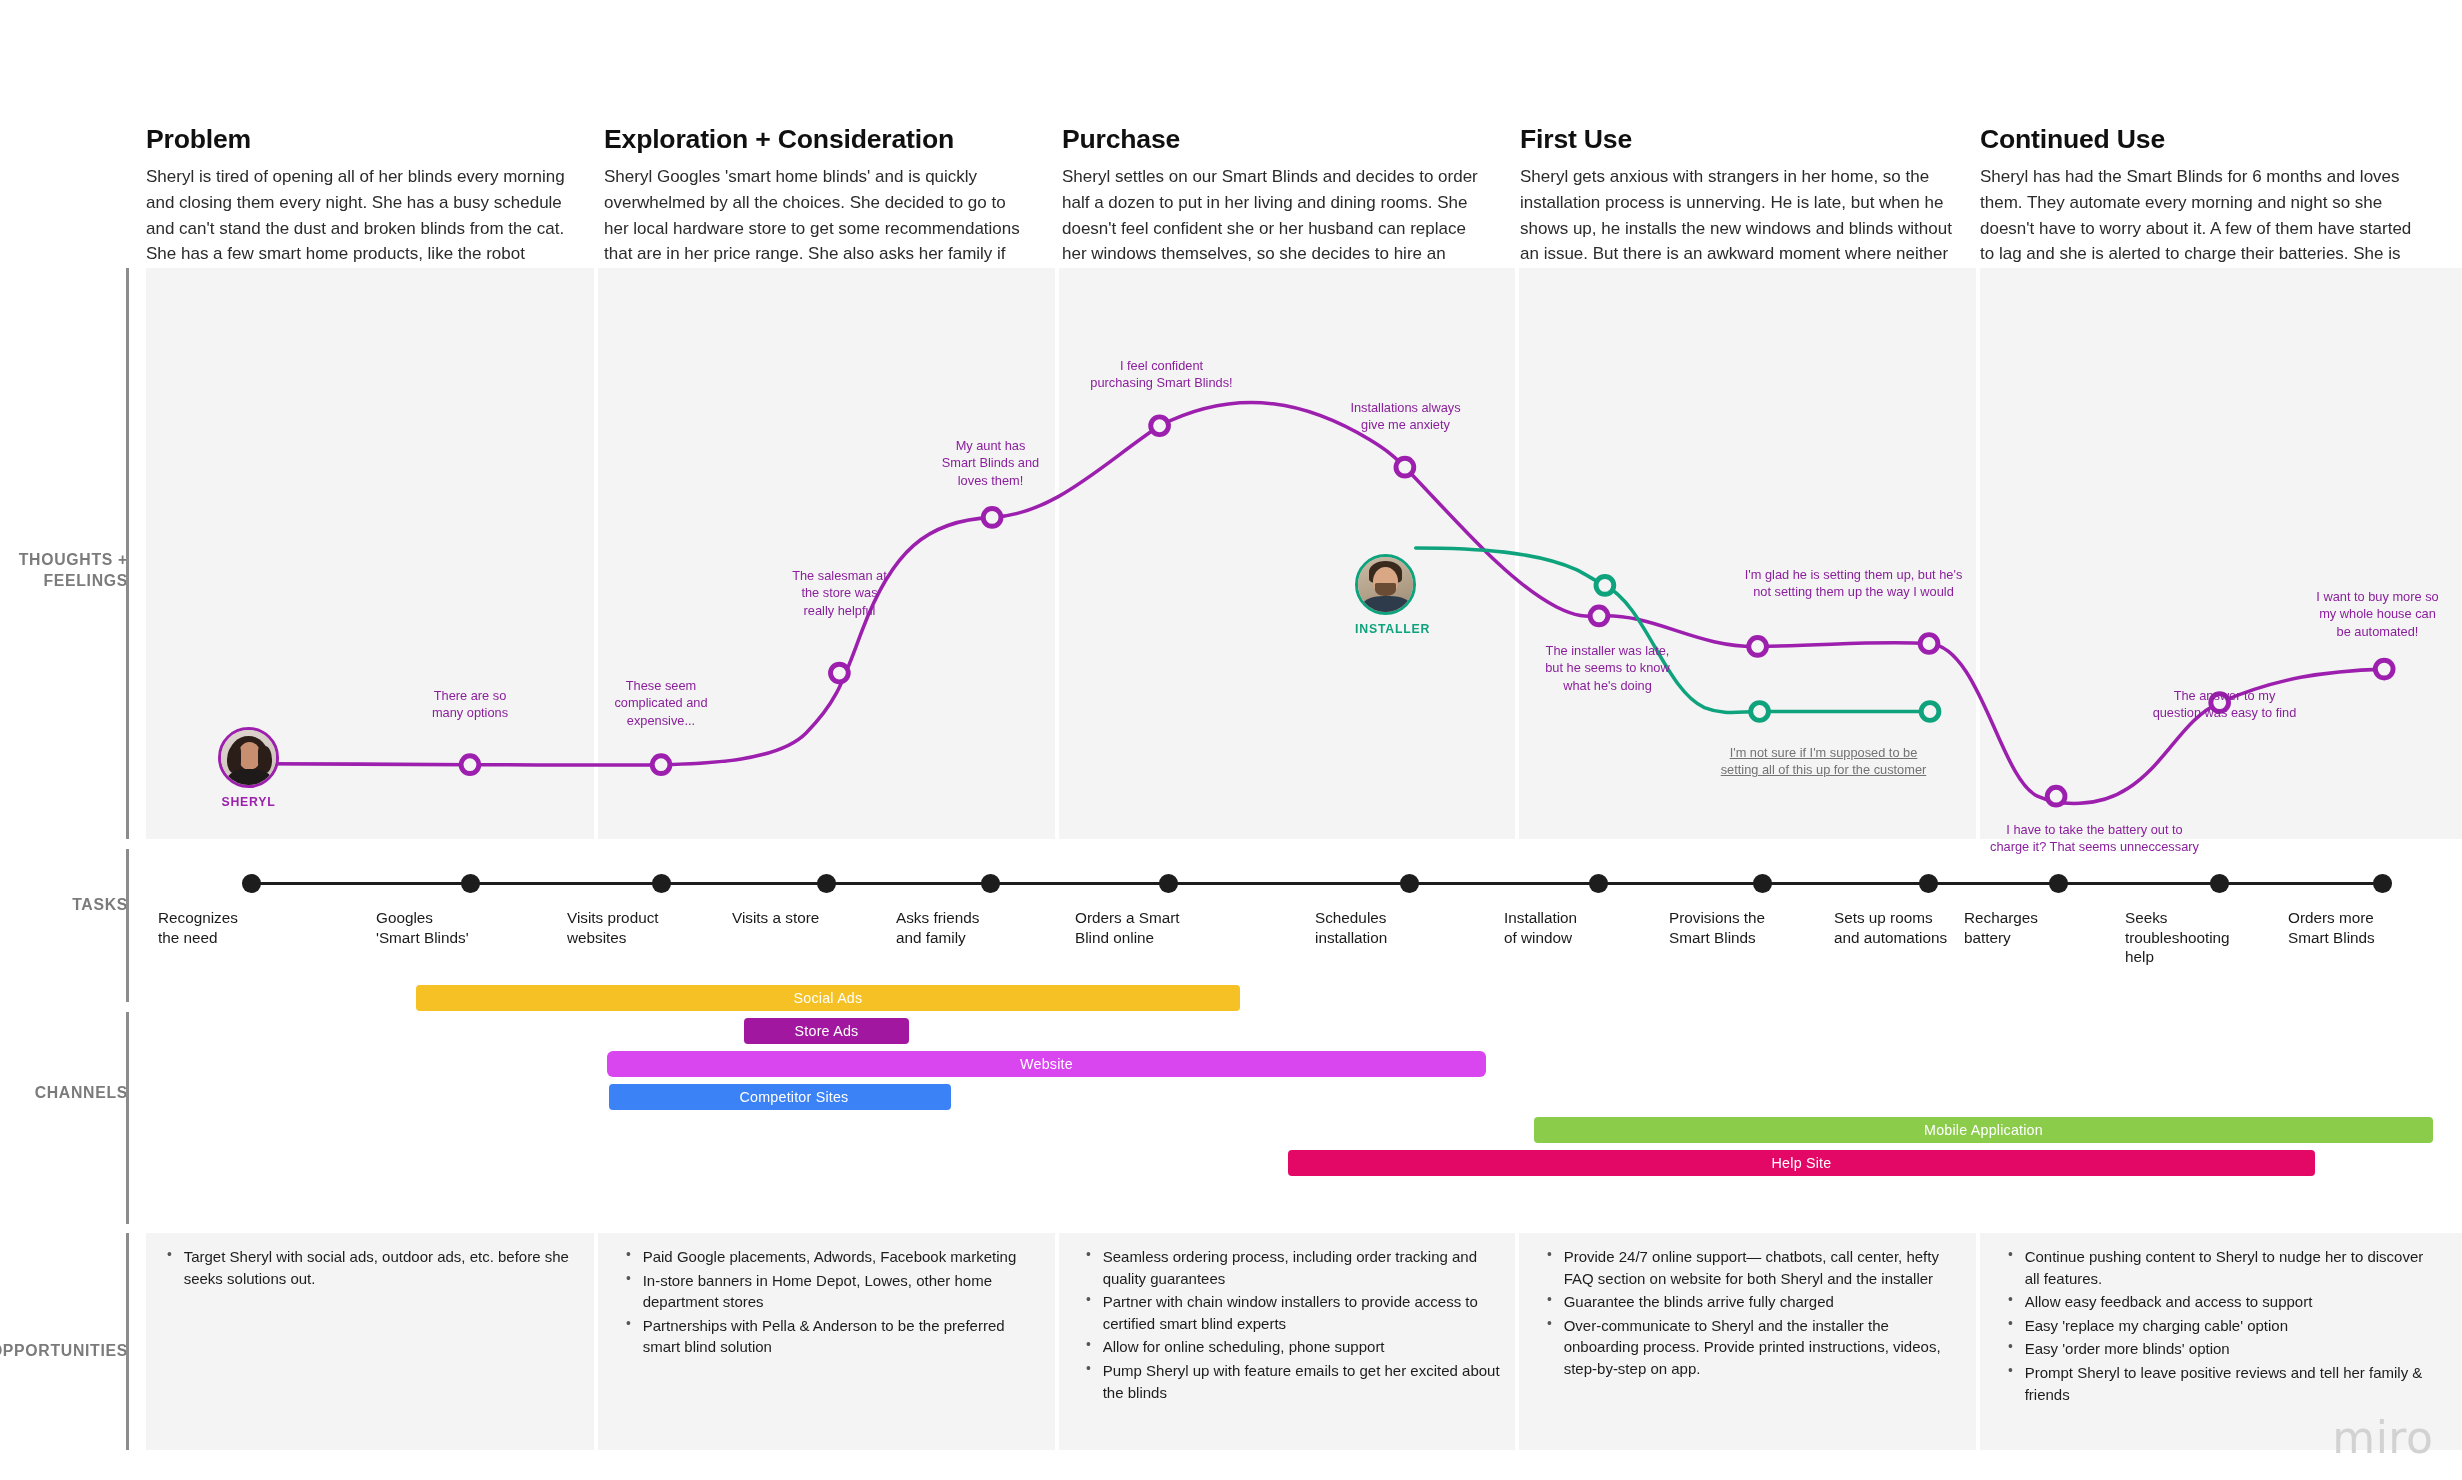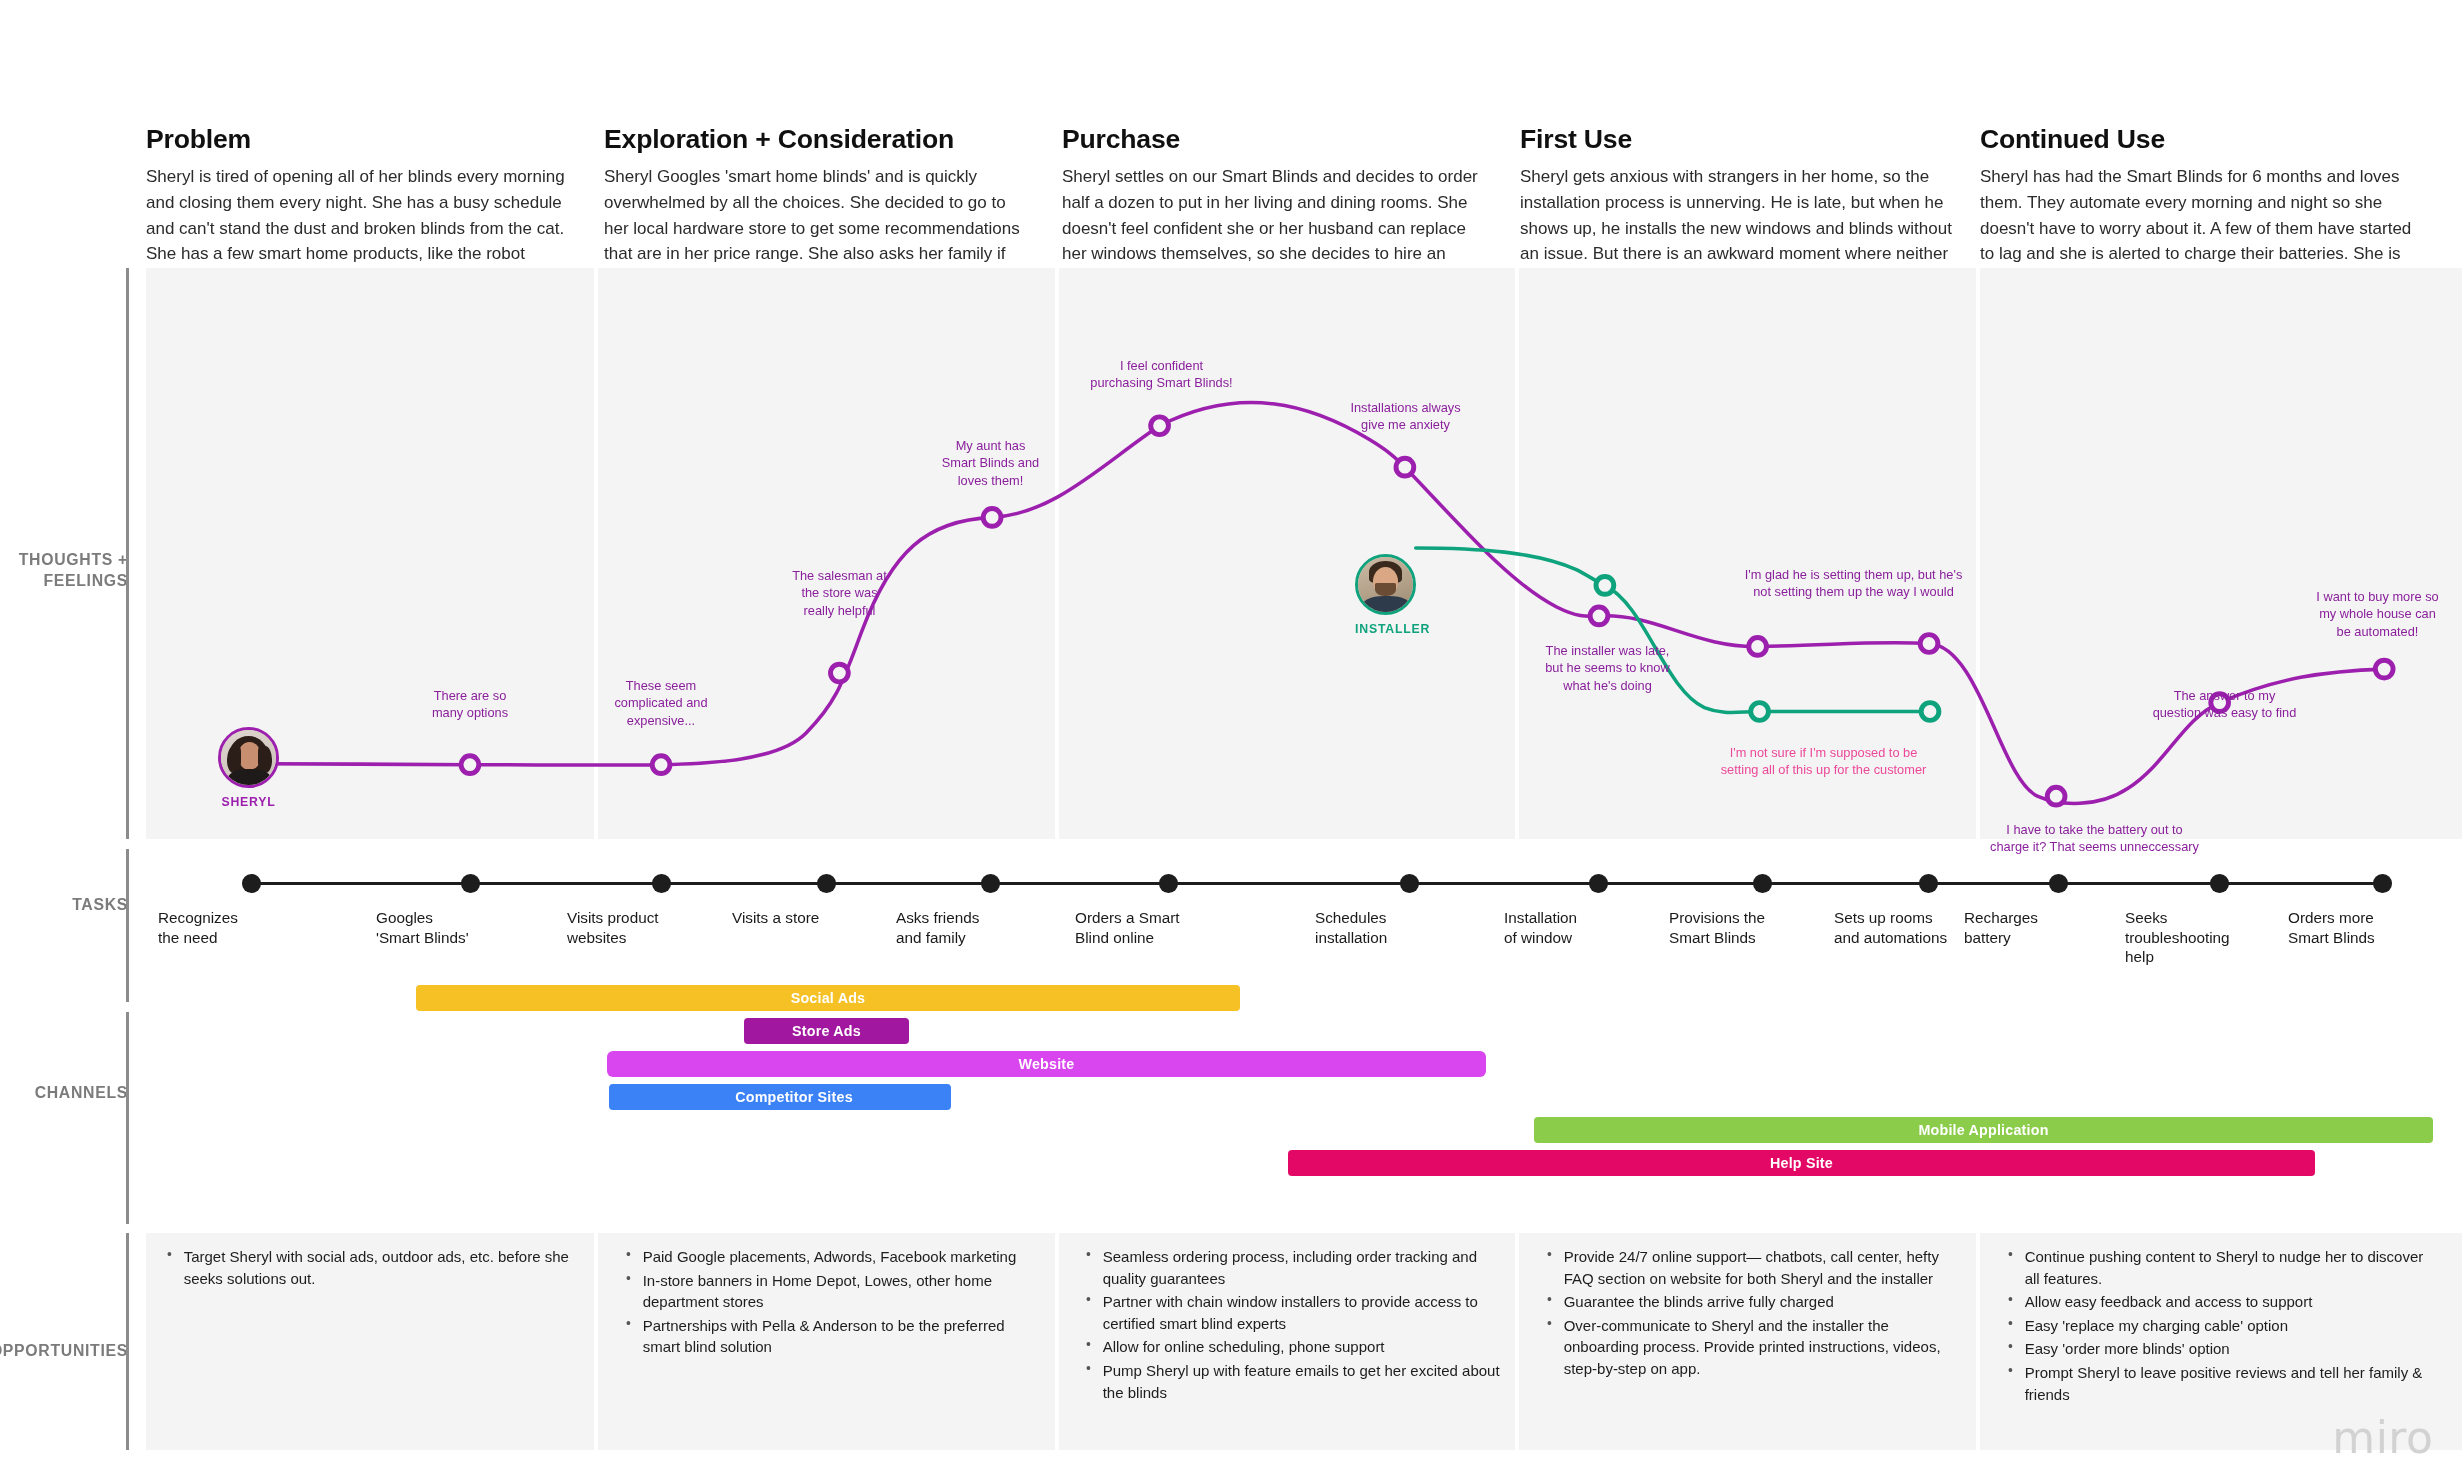--- a/index.html
+++ b/index.html
@@ -52,21 +52,21 @@
   
   .chart-svg { position:absolute; left:0; top:0; }
   .note {
     position:absolute;
     font-size:12.8px;
     line-height:1.35;
     text-align:center;
     white-space:pre-line;
   }
   .note.purple { color:#8a1f9c; }
-  .note.teal   { color:#ec4899; }
+  .note.teal   { color:#737373;text-decoration:underline; }
 
   .avatar-wrap { position:absolute; text-align:center; }
   .avatar {
     width:61px; height:61px; border-radius:50%;
     border:3.9px solid #9c1fae;
     overflow:hidden; position:relative;
     background:#d9d2cc;
   }
   .avatar.teal-ring { border-color:#0fa37d; }
   .avatar-name {
@@ -93,21 +93,21 @@
   .task-label {
     position:absolute; text-align:left;
     font-size:15.3px; line-height:1.28; color:#1a1a1a;
     white-space:pre-line;
   }
 
   
   .chan-bar {
     position:absolute; height:25.6px; border-radius:3.9px;
     display:flex; align-items:center; justify-content:center;
-    color:#ffffff; font-size:14.3px; font-weight:bold;
+    color:#ffffff; font-size:14.3px; font-weight:normal;
     letter-spacing:0.2px;
   }
 
   
   .opps { position:absolute; }
   .opps ul { list-style:none; }
   .opps li {
     position:relative;
     font-size:15px; line-height:1.44; color:#1d1d1d;
     padding-left:18.7px; margin-bottom:2px;

